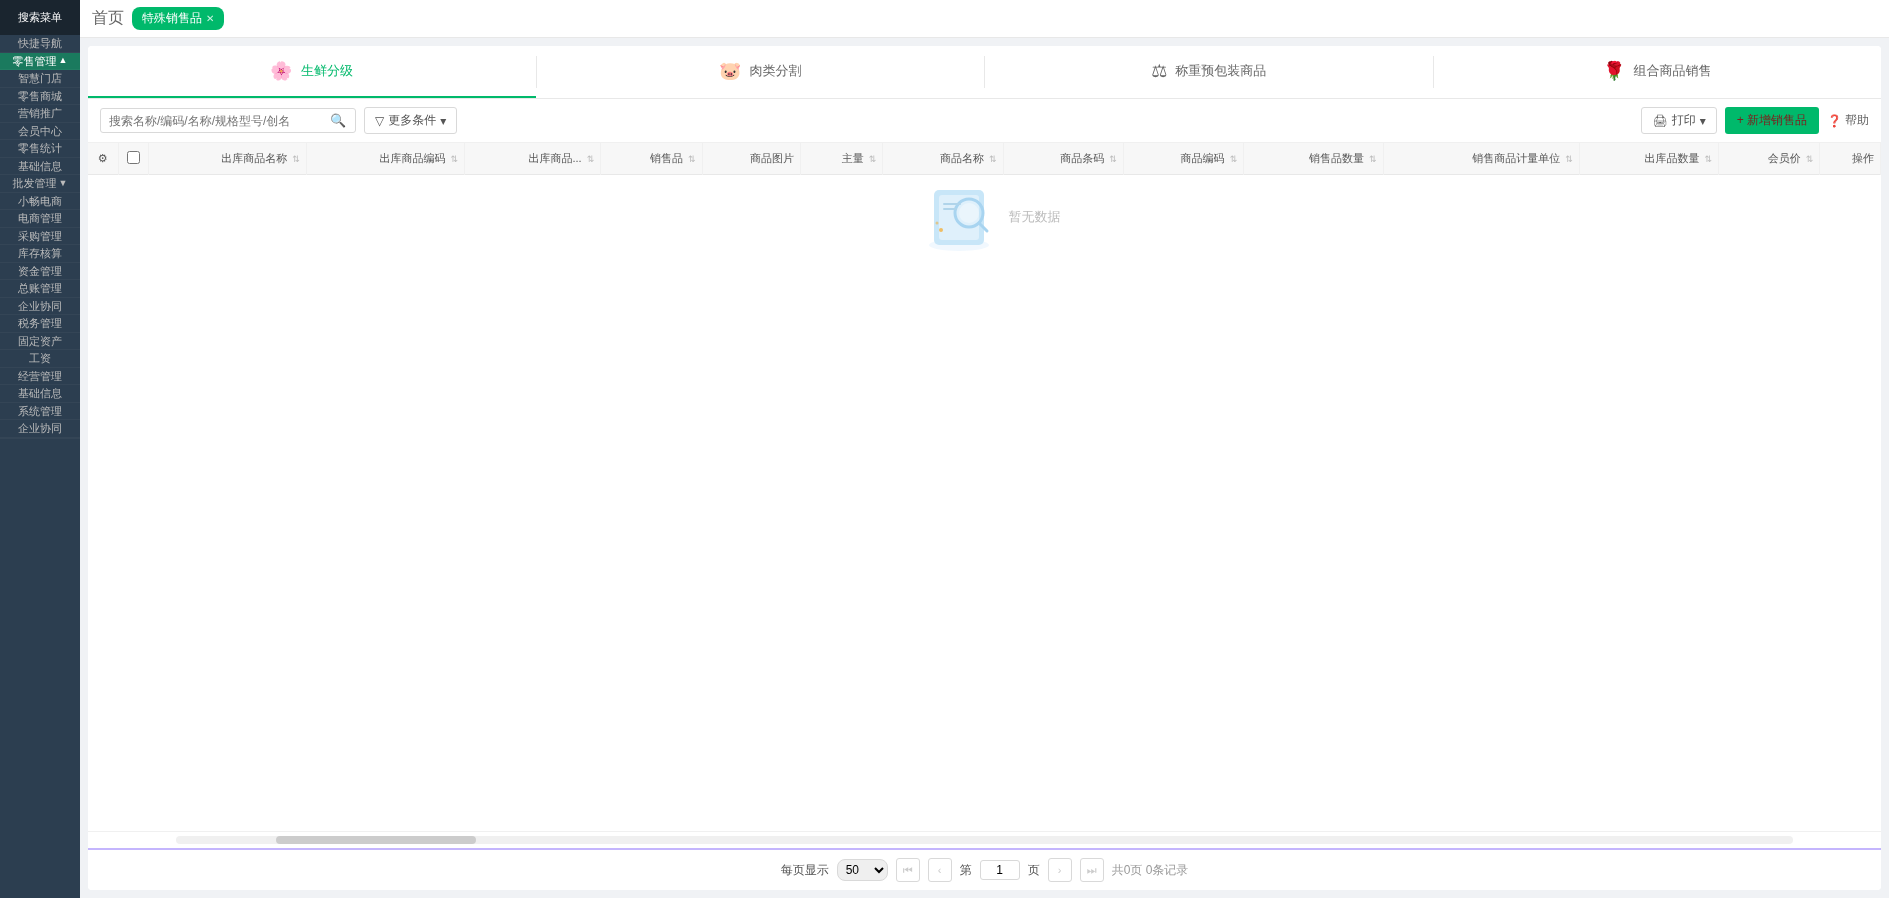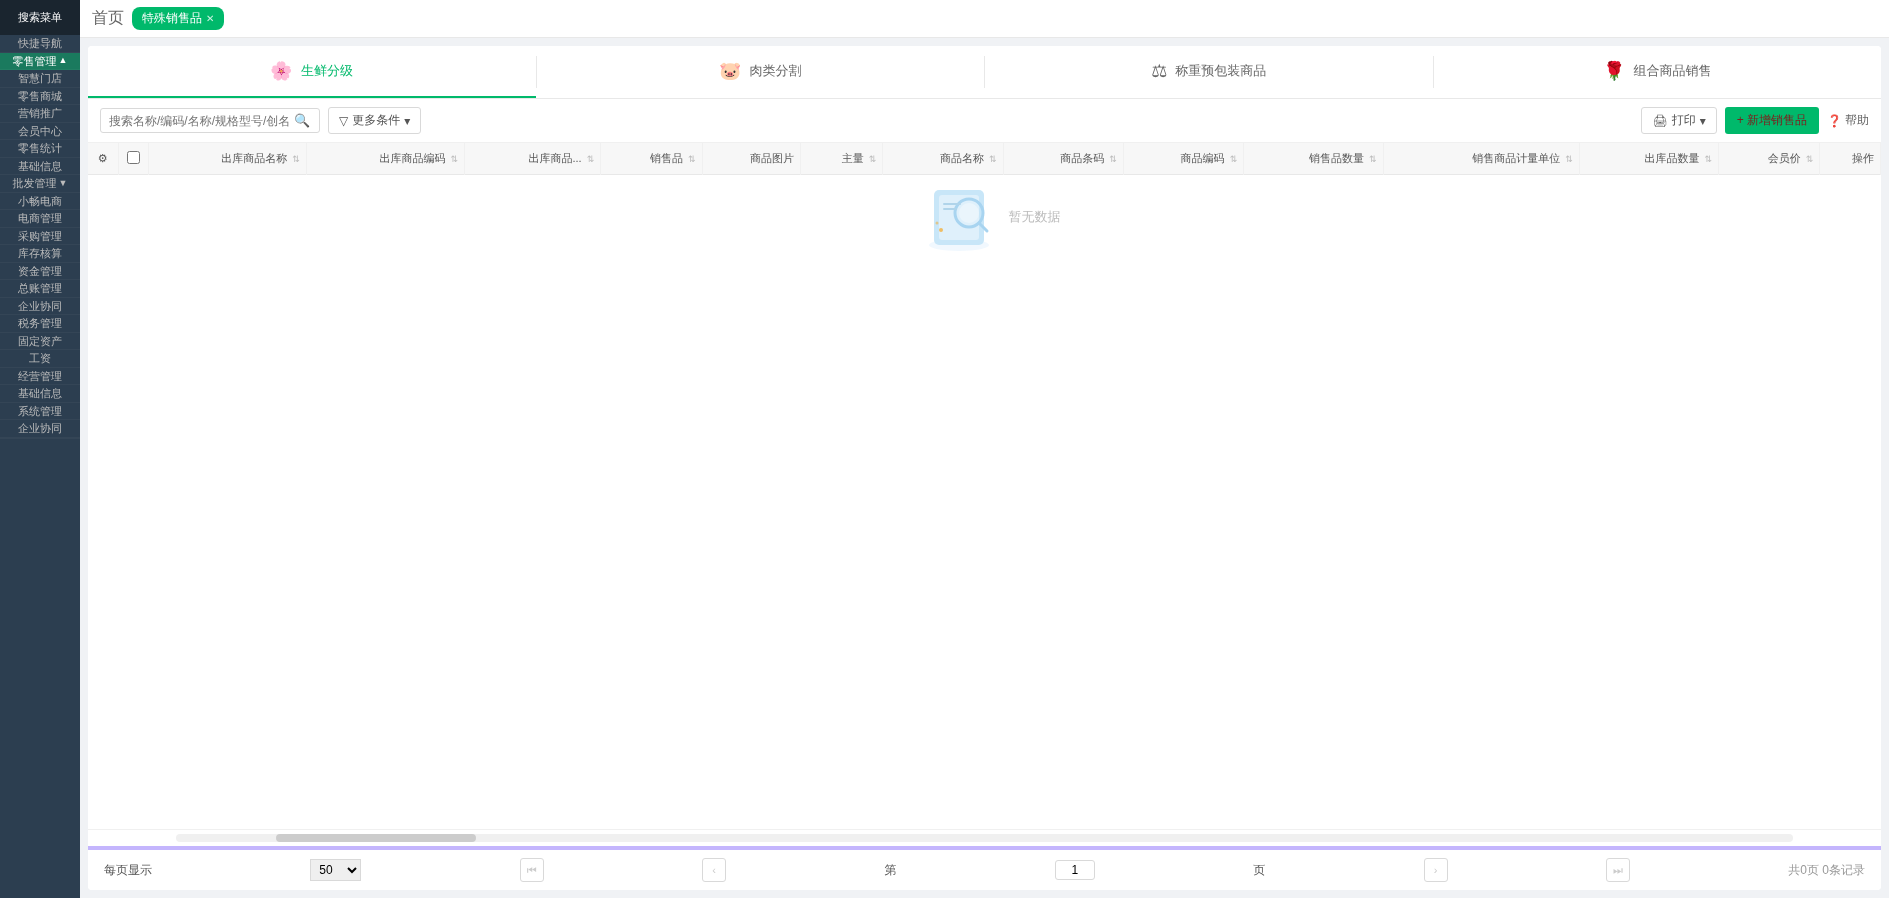--- a/index.html
+++ b/index.html
@@ -119,21 +119,21 @@
       gap: 8px;
       border-bottom: 1px solid #f0f0f0;
     }
     .search-box {
       display: flex;
       align-items: center;
       border: 1px solid #d9d9d9;
       border-radius: 3px;
       padding: 4px 8px;
       gap: 4px;
-      width: 220px;
+      width: 256px;
       background: #fff;
     }
     .search-box input {
       border: none;
       outline: none;
       font-size: 12px;
       color: #999;
       width: 100%;
       background: transparent;
     }
@@ -215,31 +215,31 @@
     }
     thead th.sortable { cursor: pointer; }
     thead th .sort-arrows { color: #bbb; font-size: 9px; margin-left: 2px; }
     .th-gear { width: 30px; text-align: center; }
     .th-checkbox { width: 30px; text-align: center; }
 
     
     .footer-bar {
       display: flex;
       align-items: center;
-      justify-content: space-between;
+      justify-content: center;
       padding: 8px 16px;
-      border-top: 4px solid #c4b5fd;
+      border-top: 2px solid #c4b5fd;
       gap: 8px;
       font-size: 12px;
       color: #555;
       background: #fff;
     }
     .page-size-select {
       border: 1px solid #d9d9d9;
-      border-radius: 0;
+      border-radius: 8px;
       padding: 2px 4px;
       font-size: 12px;
       outline: none;
     }
     .page-btn {
       border: 1px solid #d9d9d9;
       border-radius: 3px;
       background: #fff;
       width: 24px;
       height: 24px;

